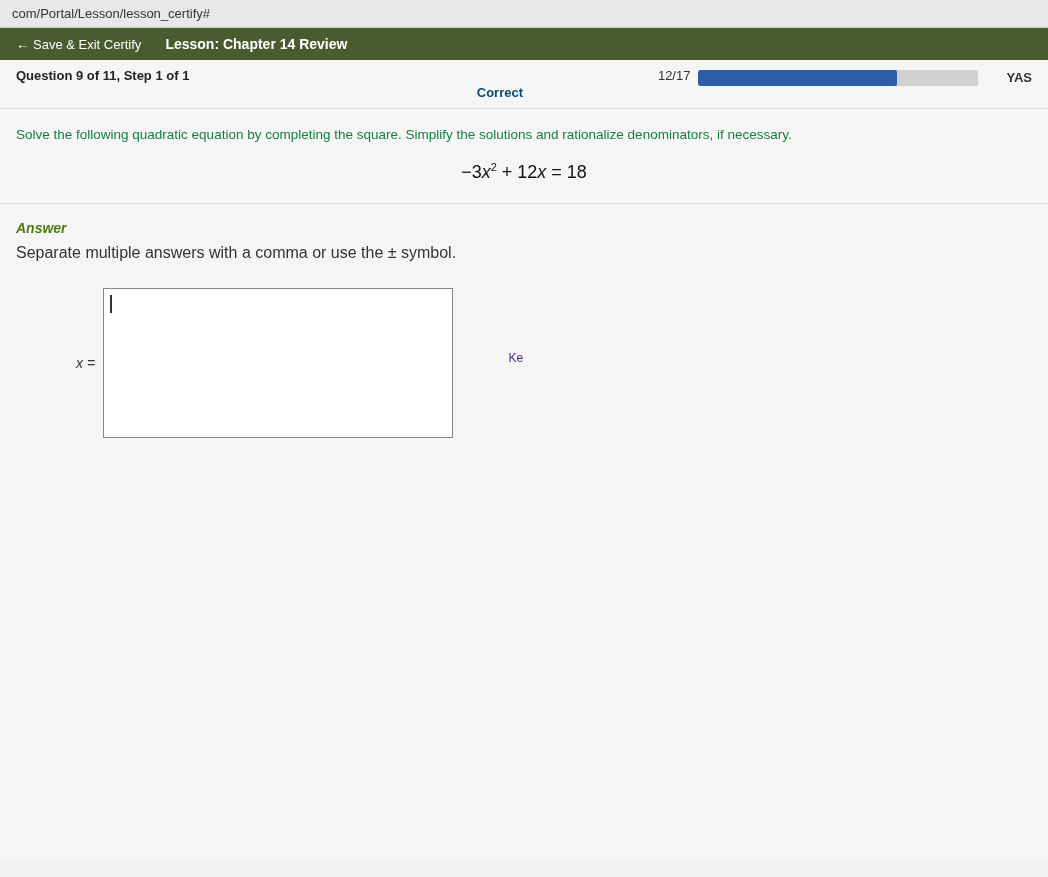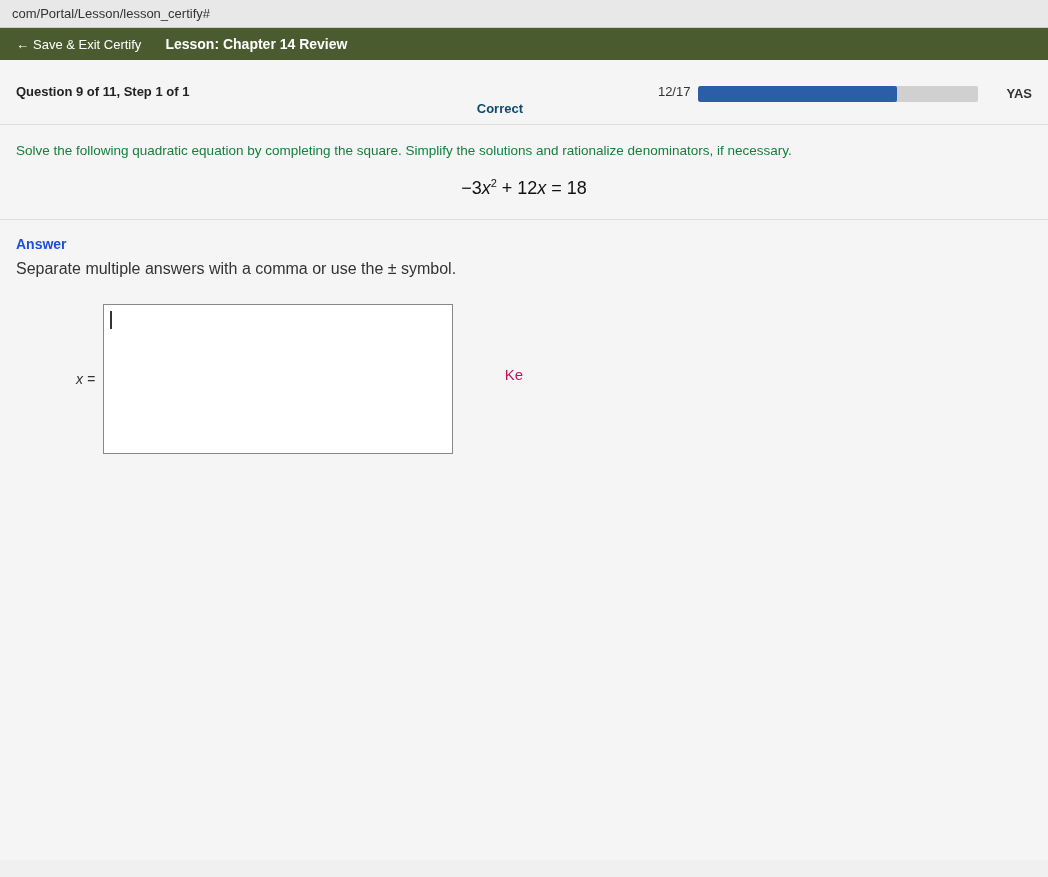--- a/index.html
+++ b/index.html
@@ -54,21 +54,21 @@
     
     .main-content {
       background: #f5f5f5;
       min-height: 800px;
       padding: 0;
     }
 
     
     .question-header {
       background: #f5f5f5;
-      padding: 24px 16px 8px 16px;
+      padding: 8px 16px 8px 16px;
       display: flex;
       align-items: flex-start;
       justify-content: space-between;
       border-bottom: 1px solid #ddd;
     }
 
     .question-info {
       font-size: 13px;
       font-weight: bold;
       color: #222;
@@ -143,22 +143,23 @@
     
     .answer-section {
       padding: 16px 16px 8px 16px;
       border-top: 1px solid #ddd;
       margin-top: 4px;
     }
 
     .answer-label {
       font-size: 14px;
       font-weight: bold;
-      color: #1d4ed8;
+      color: #4d7c0f;
       margin-bottom: 8px;
+      font-style: italic;
     }
 
     .answer-instruction {
       font-size: 16px;
       color: #333;
       margin-bottom: 16px;
     }
 
     .answer-input-row {
       display: flex;
@@ -264,18 +265,18 @@
       <span>Separate multiple answers with a comma or use the ± symbol.</span>
     </div>
 
     <div style="position:relative; display:inline-block;">
       <div class="answer-input-row">
         <span class="x-equals">x =</span>
         <div class="answer-input-box">
           <span class="answer-input-cursor"></span>
         </div>
       </div>
-      <span class="ke-label" style="position:absolute; right:-40px; top:50%; transform:translateY(-50%); font-size:15px; color:#be185d;">Ke</span>
+      <span class="ke-label" style="position:absolute; right:-40px; top:50%; transform:translateY(-50%); font-size:12px; color:#4c1d95;">Ke</span>
     </div>
 
   </div>
 
 </div>
 
 </body></html>

